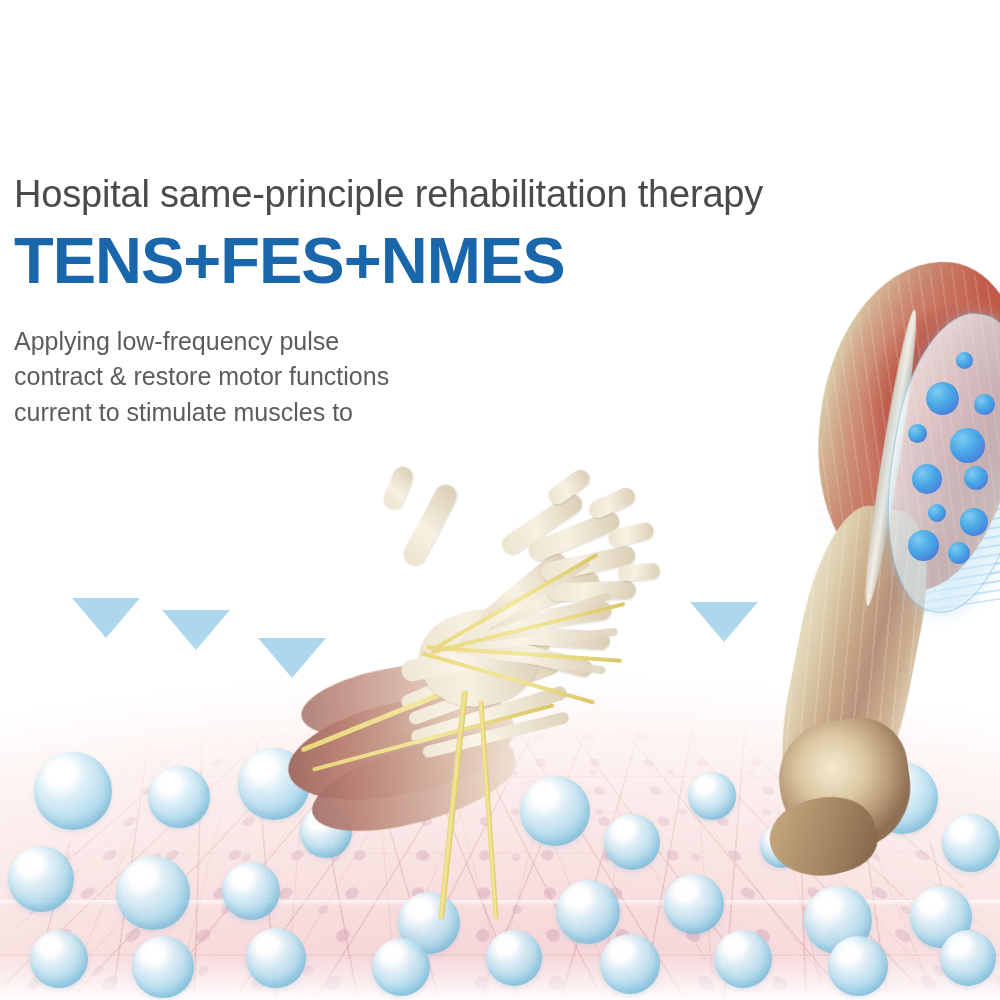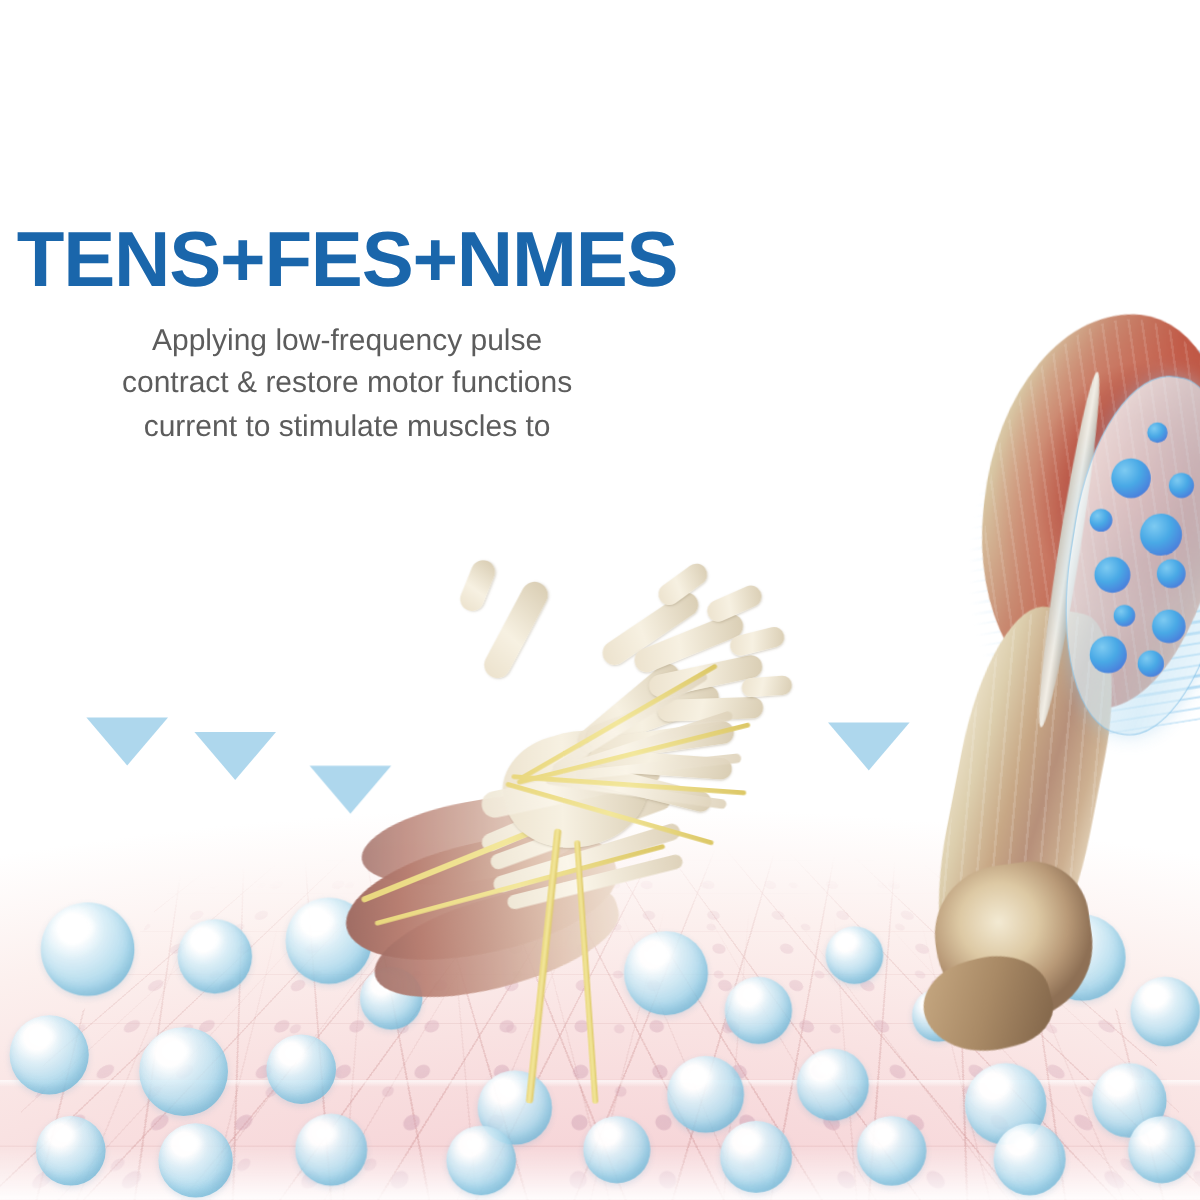--- a/index.html
+++ b/index.html
@@ -201,24 +201,23 @@
   .copy{position:absolute;left:14px;top:172px;}
   .headline{
     font-size:38px;font-weight:400;color:#4a4a4a;
     letter-spacing:-.2px;line-height:1.18;white-space:nowrap;
   }
   .tagline{
     font-size:65px;font-weight:700;color:#1a66ab;
     letter-spacing:-1px;line-height:1.18;margin-top:6px;white-space:nowrap;
   }
   .body-copy{
-    margin-top:12px;
+    margin-top:24px;
     font-size:25px;font-weight:400;color:#5c5c5c;
     line-height:1.42;
-    text-align:center;
   }
   .body-copy div{white-space:nowrap;}
 </style>
 </head>
 <body>
 
 <div id="poster">
 
   <div class="skin-layer">
     <div class="skin-base"></div>
@@ -332,20 +331,21 @@
         <div class="dot" style="left: 4px; top: 118px; width: 30px; height: 30px;"></div>
         <div class="dot" style="left: 56px; top: 120px; width: 24px; height: 24px;"></div>
         <div class="dot" style="left: 20px; top: 158px; width: 18px; height: 18px;"></div>
         <div class="dot" style="left: 52px; top: 162px; width: 28px; height: 28px;"></div>
         <div class="dot" style="left: 0px; top: 184px; width: 31px; height: 31px;"></div>
         <div class="dot" style="left: 40px; top: 196px; width: 22px; height: 22px;"></div>
       </div>
   </div>
 
   <div class="copy">
+    <div class="headline">Hospital same-principle rehabilitation therapy</div>
     <div class="tagline">TENS+FES+NMES</div>
     <div class="body-copy">
       <div>Applying low-frequency pulse</div>
       <div>contract &amp; restore motor functions</div>
       <div>current to stimulate muscles to</div>
     </div>
   </div>
 
 </div>
 

